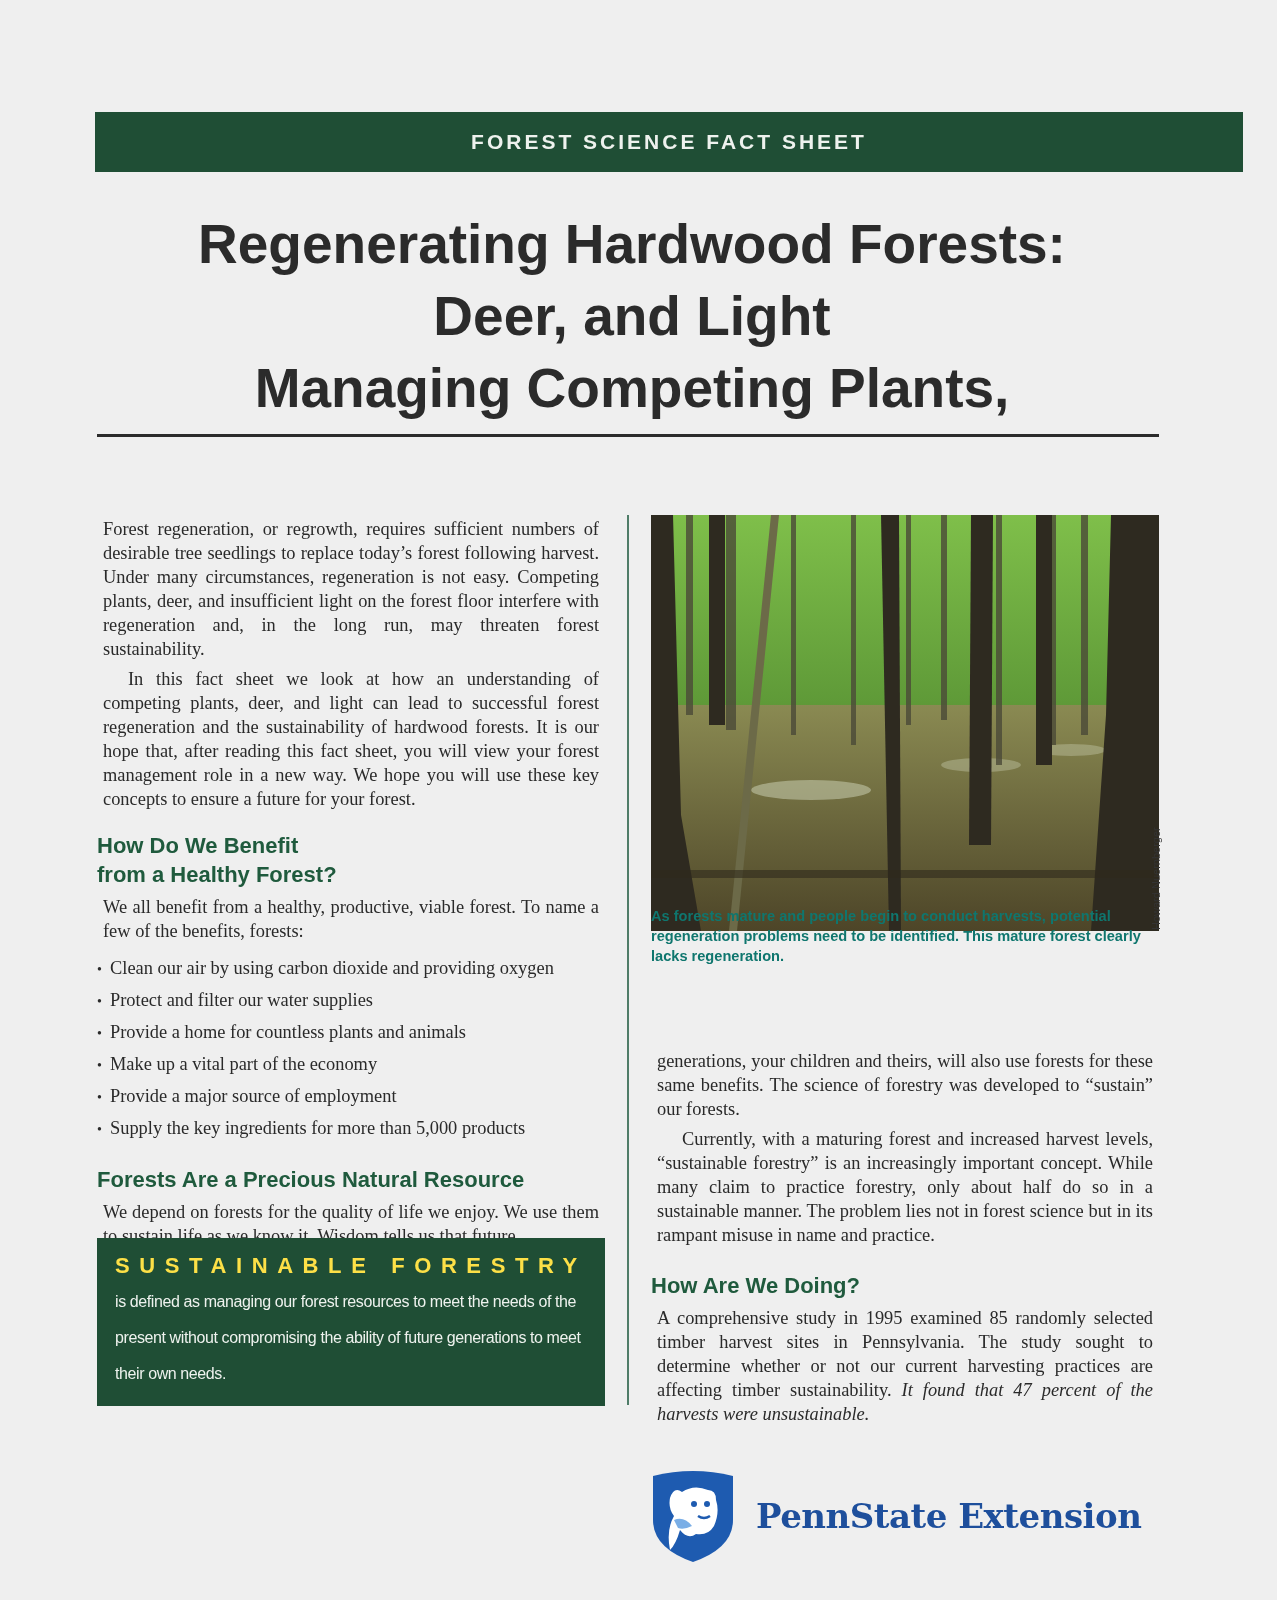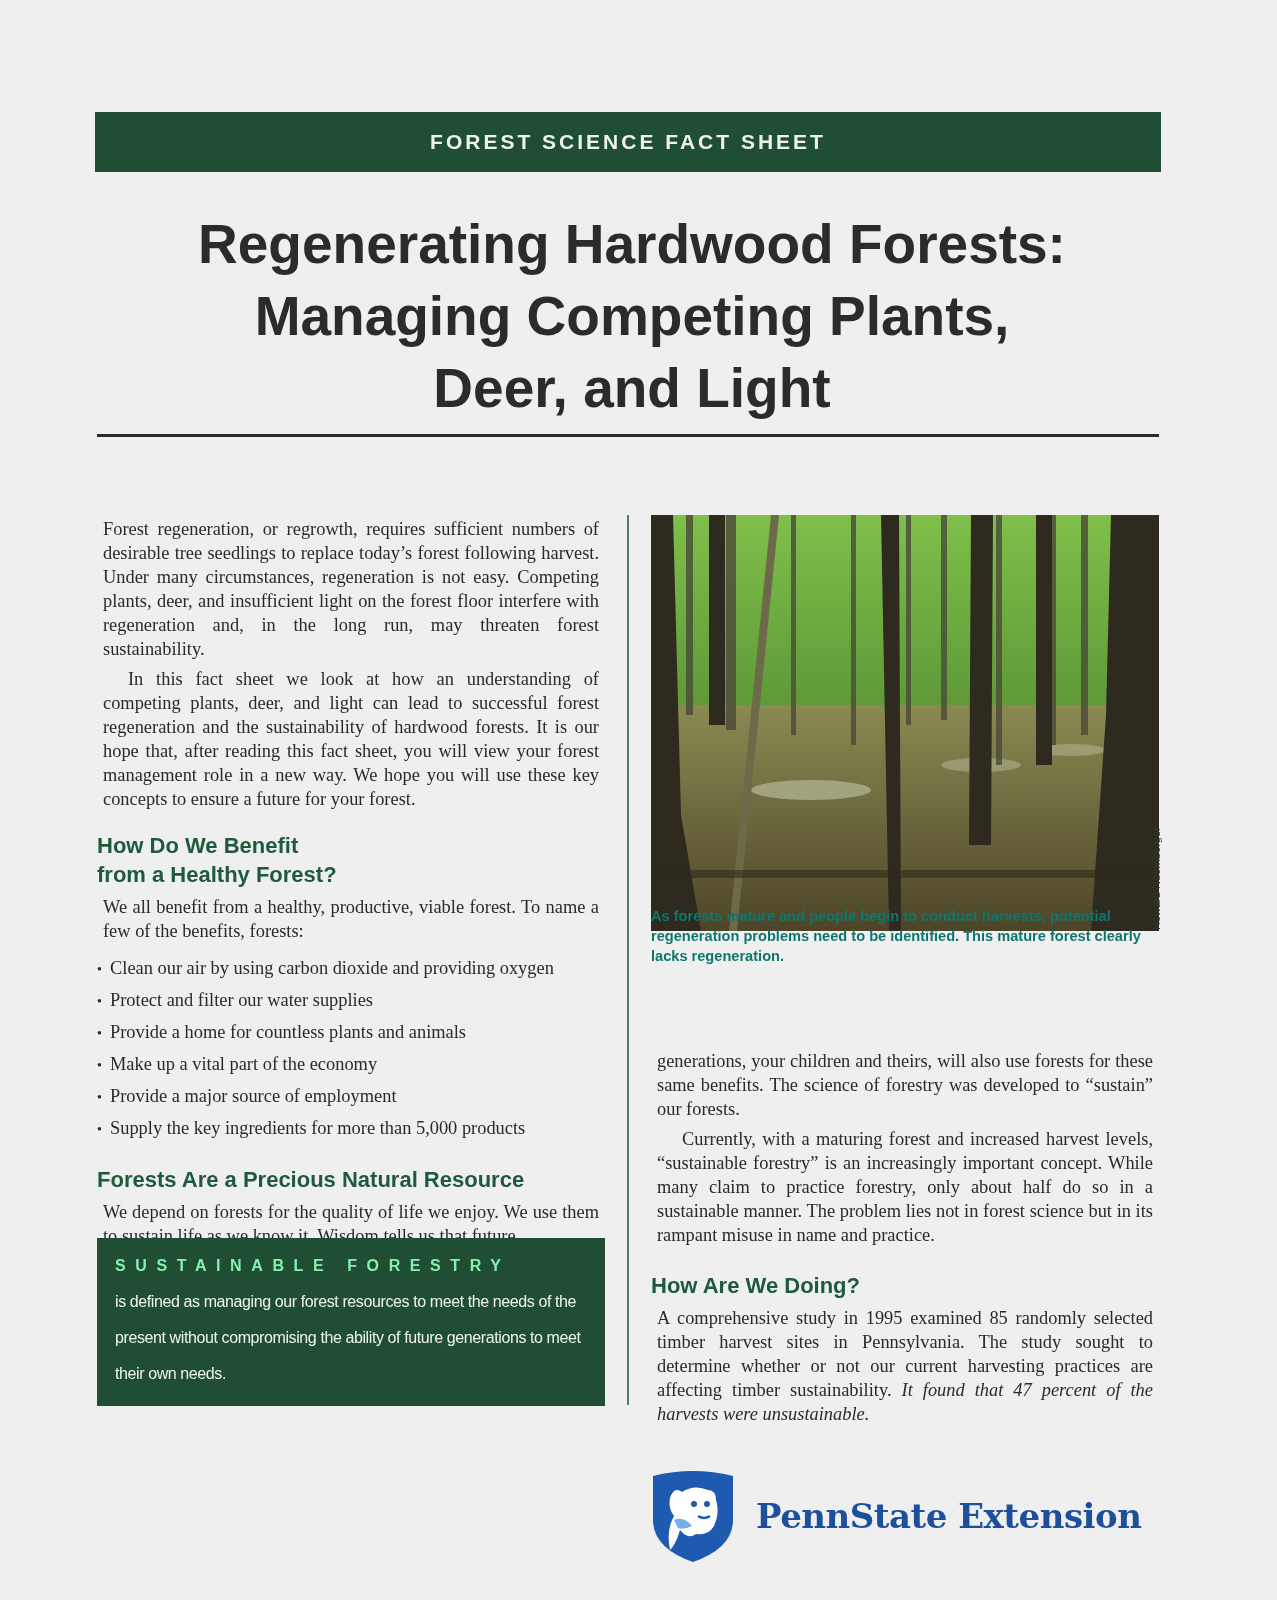--- a/index.html
+++ b/index.html
@@ -4,21 +4,21 @@
   <style>
     html, body { margin: 0; padding: 0; }
     body {
       width: 1277px; height: 1600px;
       background: #efefef;
       position: relative;
       overflow: hidden;
       color: #2a2a2a;
     }
     .banner {
-      position: absolute; left: 95px; top: 112px; width: 1066px; height: 60px;
+      position: absolute; left: 95px; top: 112px; width: 1148px; height: 60px;
       background: #1f4e35;
       display: flex; align-items: center; justify-content: center;
     }
     .banner span {
       color: #eef2ee;
       font-family: "Liberation Sans", sans-serif;
       font-weight: bold; font-size: 21px; letter-spacing: 3px;
     }
     .title {
       position: absolute; left: 97px; top: 208px; width: 1070px;
@@ -56,21 +56,21 @@
       white-space: nowrap;
     }
     ul.benefits li .bullet { width: 13px; flex: none; font-size: 14px; }
     .callout {
       position: absolute; left: 97px; top: 1238px; width: 508px; height: 168px;
       background: #1f4e35;
       box-sizing: border-box; padding: 14px 18px 0 18px;
     }
     .callout .callout-title {
       font-family: "Liberation Sans", sans-serif; font-weight: bold;
-      color: #86efac; font-size: 16px; letter-spacing: 9.6px;
+      color: #fde047; font-size: 22px; letter-spacing: 9.6px;
       line-height: 28px; white-space: nowrap;
     }
     .callout .callout-text {
       font-family: "Liberation Sans", sans-serif;
       color: #eef2ee; font-size: 16px; line-height: 36px; margin-top: 4px;
       letter-spacing: -0.4px;
     }
     .photo {
       position: absolute; left: 651px; top: 515px; width: 508px; height: 416px;
       overflow: hidden; background: #6f8a3c;
@@ -97,22 +97,22 @@
   </style>
 </head>
 <body>
 
 <div class="banner">
   <span>FOREST SCIENCE FACT SHEET</span>
 </div>
 
 <h1 class="title">
   <div>Regenerating Hardwood Forests:</div>
+  <div>Deer, and Light</div>
   <div>Managing Competing Plants,</div>
-  <div>Deer, and Light</div>
 </h1>
 <div class="title-rule"></div>
 
 <div class="col-left">
   <p class="body">Forest regeneration, or regrowth, requires sufficient numbers of desirable tree seedlings to replace today’s forest following harvest. Under many circumstances, regeneration is not easy. Competing plants, deer, and insufficient light on the forest floor interfere with regeneration and, in the long run, may threaten forest sustainability.</p>
   <p class="body indent">In this fact sheet we look at how an understanding of competing plants, deer, and light can lead to successful forest regeneration and the sustainability of hardwood forests. It is our hope that, after reading this fact sheet, you will view your forest management role in a new way. We hope you will use these key concepts to ensure a future for your forest.</p>
 
   <h2 class="section" style="margin-top:20px;">
     <span>How Do We Benefit</span><br>
     <span>from a Healthy Forest?</span>

